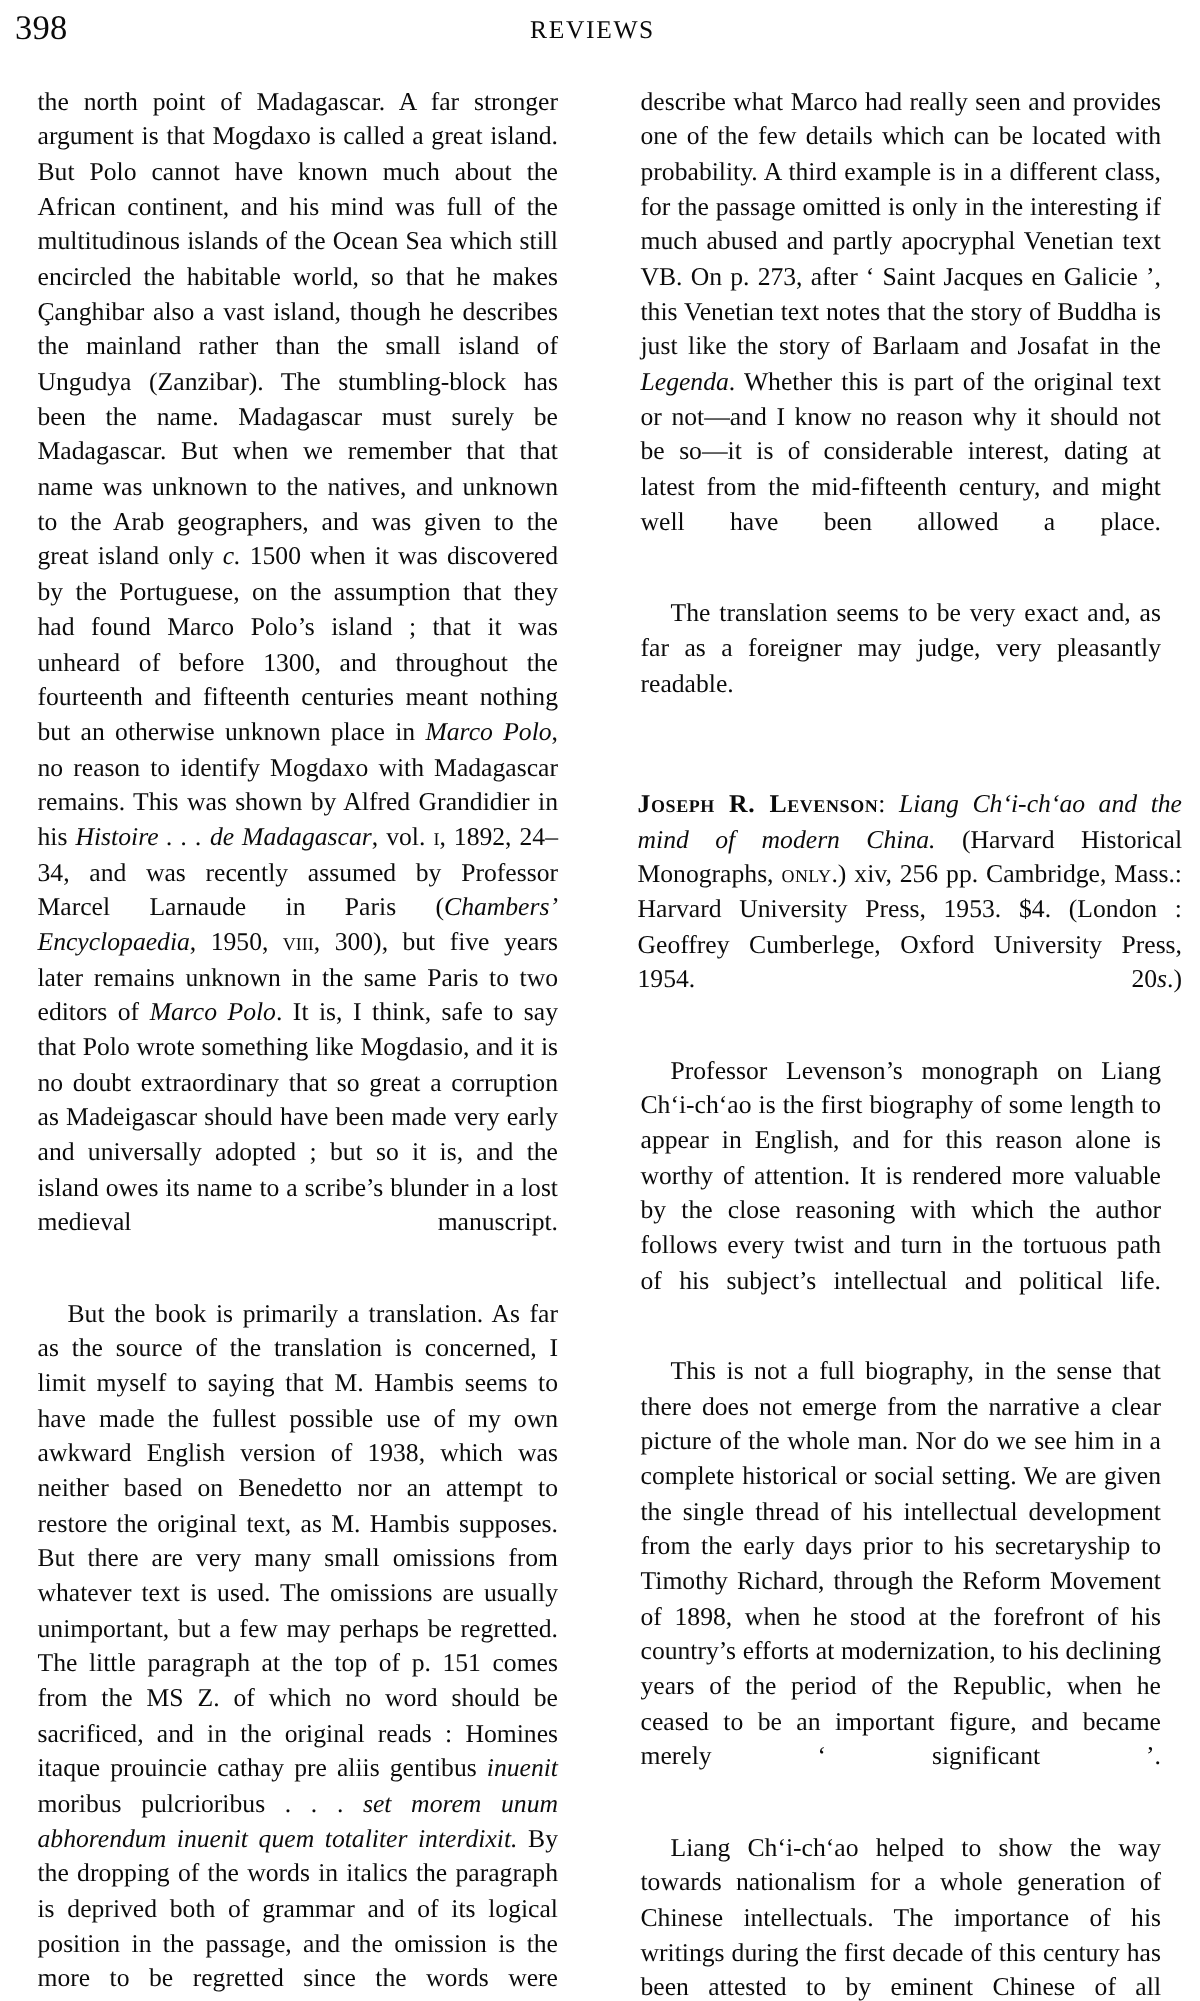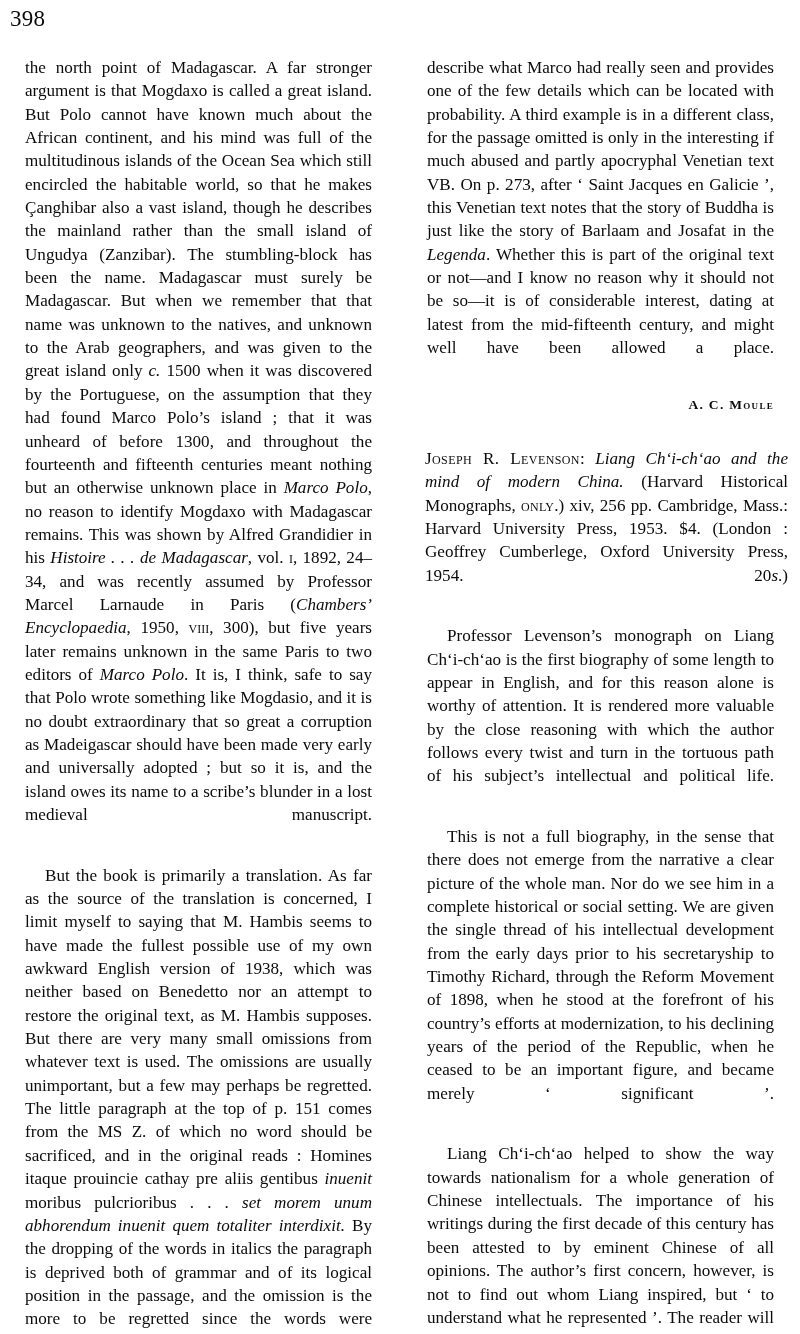--- a/index.html
+++ b/index.html
@@ -107,51 +107,53 @@
     padding-left: 12px;
   }
   .review-head::after {
     content: "";
     display: inline-block;
     width: 100%;
   }
   .review-head .sc {
     font-variant: small-caps;
     letter-spacing: 0.4px;
+    font-weight: bold;
   }
   .review-head .ital { font-style: italic; }
   .review-head .scsm {
     font-variant: small-caps;
     letter-spacing: 0.3px;
   }
 </style>
 </head>
 <body>
 
 <div class="page">
 
   <div class="running-head">
     <div class="folio">398</div>
+    <div class="head-title">REVIEWS</div>
   </div>
 
   <div class="columns">
 
     <div class="col col-left">
       <div>
           <p class="body"><span>the north point of Madagascar. A far stronger argument is that Mogdaxo is called a great island. But Polo cannot have known much about the African continent, and his mind was full of the multitudinous islands of the Ocean Sea which still encircled the habitable world, so that he makes Çanghibar also a vast island, though he describes the mainland rather than the small island of Ungudya (Zanzibar). The stumbling-block has been the name. Madagascar must surely be Madagascar. But when we remember that that name was unknown to the natives, and unknown to the Arab geographers, and was given to the great island only </span><span class="i">c.</span><span> 1500 when it was discovered by the Portuguese, on the assumption that they had found Marco Polo’s island ; that it was unheard of before 1300, and throughout the fourteenth and fifteenth centuries meant nothing but an otherwise unknown place in </span><span class="i">Marco Polo</span><span>, no reason to identify Mogdaxo with Madagascar remains. This was shown by Alfred Grandidier in his </span><span class="i">Histoire . . . de Madagascar</span><span>, vol. </span><span style="font-variant: small-caps;">i</span><span>, 1892, 24–34, and was recently assumed by Professor Marcel Larnaude in Paris (</span><span class="i">Chambers’ Encyclopaedia</span><span>, 1950, </span><span style="font-variant: small-caps;">viii</span><span>, 300), but five years later remains unknown in the same Paris to two editors of </span><span class="i">Marco Polo</span><span>. It is, I think, safe to say that Polo wrote something like Mogdasio, and it is no doubt extraordinary that so great a corruption as Madeigascar should have been made very early and universally adopted ; but so it is, and the island owes its name to a scribe’s blunder in a lost medieval manuscript.</span></p>
           <p class="body indent"><span>But the book is primarily a translation. As far as the source of the translation is concerned, I limit myself to saying that M. Hambis seems to have made the fullest possible use of my own awkward English version of 1938, which was neither based on Benedetto nor an attempt to restore the original text, as M. Hambis supposes. But there are very many small omissions from whatever text is used. The omissions are usually unimportant, but a few may perhaps be regretted. The little paragraph at the top of p. 151 comes from the MS Z. of which no word should be sacrificed, and in the original reads : Homines itaque prouincie cathay pre aliis gentibus </span><span class="i">inuenit</span><span> moribus pulcrioribus . . . </span><span class="i">set morem unum abhorendum inuenit quem totaliter interdixit.</span><span> By the dropping of the words in italics the paragraph is deprived both of grammar and of its logical position in the passage, and the omission is the more to be regretted since the words were misunderstood by Benedetto. Then in c. 153 (152) Ramusio’s account of the emperor’s palace in Quinsai is left out. We cannot afford to lose any of Ramusio’s unique contributions to the text, and this long one, more than perhaps any other, seems to</span></p>
         </div>
     </div>
 
     <div class="col col-right">
       <div>
           <p class="body"><span>describe what Marco had really seen and provides one of the few details which can be located with probability. A third example is in a different class, for the passage omitted is only in the interesting if much abused and partly apocryphal Venetian text VB. On p. 273, after ‘ Saint Jacques en Galicie ’, this Venetian text notes that the story of Buddha is just like the story of Barlaam and Josafat in the </span><span class="i">Legenda</span><span>. Whether this is part of the original text or not—and I know no reason why it should not be so—it is of considerable interest, dating at latest from the mid-fifteenth century, and might well have been allowed a place.</span></p>
+          <p class="body indent"><span>The translation seems to be very exact and, as far as a foreigner may judge, very pleasantly readable.</span></p>
         </div>
 
-      <div class="signature">A. C. Moule</div>
 
       <div class="review-head">
         <span class="sc">Joseph R. Levenson</span><span>:</span>&nbsp;<span class="ital">Liang Ch‘i-ch‘ao and the mind of modern China.</span>
         <span>(Harvard Historical Monographs,</span>
         <span class="scsm">only</span><span>.) xiv, 256 pp. Cambridge, Mass.: Harvard University Press, 1953.  $4. (London : Geoffrey Cumberlege, Oxford University Press, 1954.  20</span><span class="ital">s</span><span>.)</span>
       </div>
 
       <div>
           <p class="body indent"><span>Professor Levenson’s monograph on Liang Ch‘i-ch‘ao is the first biography of some length to appear in English, and for this reason alone is worthy of attention. It is rendered more valuable by the close reasoning with which the author follows every twist and turn in the tortuous path of his subject’s intellectual and political life.</span></p>
           <p class="body indent"><span>This is not a full biography, in the sense that there does not emerge from the narrative a clear picture of the whole man. Nor do we see him in a complete historical or social setting. We are given the single thread of his intellectual development from the early days prior to his secretaryship to Timothy Richard, through the Reform Movement of 1898, when he stood at the forefront of his country’s efforts at modernization, to his declining years of the period of the Republic, when he ceased to be an important figure, and became merely ‘ significant ’.</span></p>

